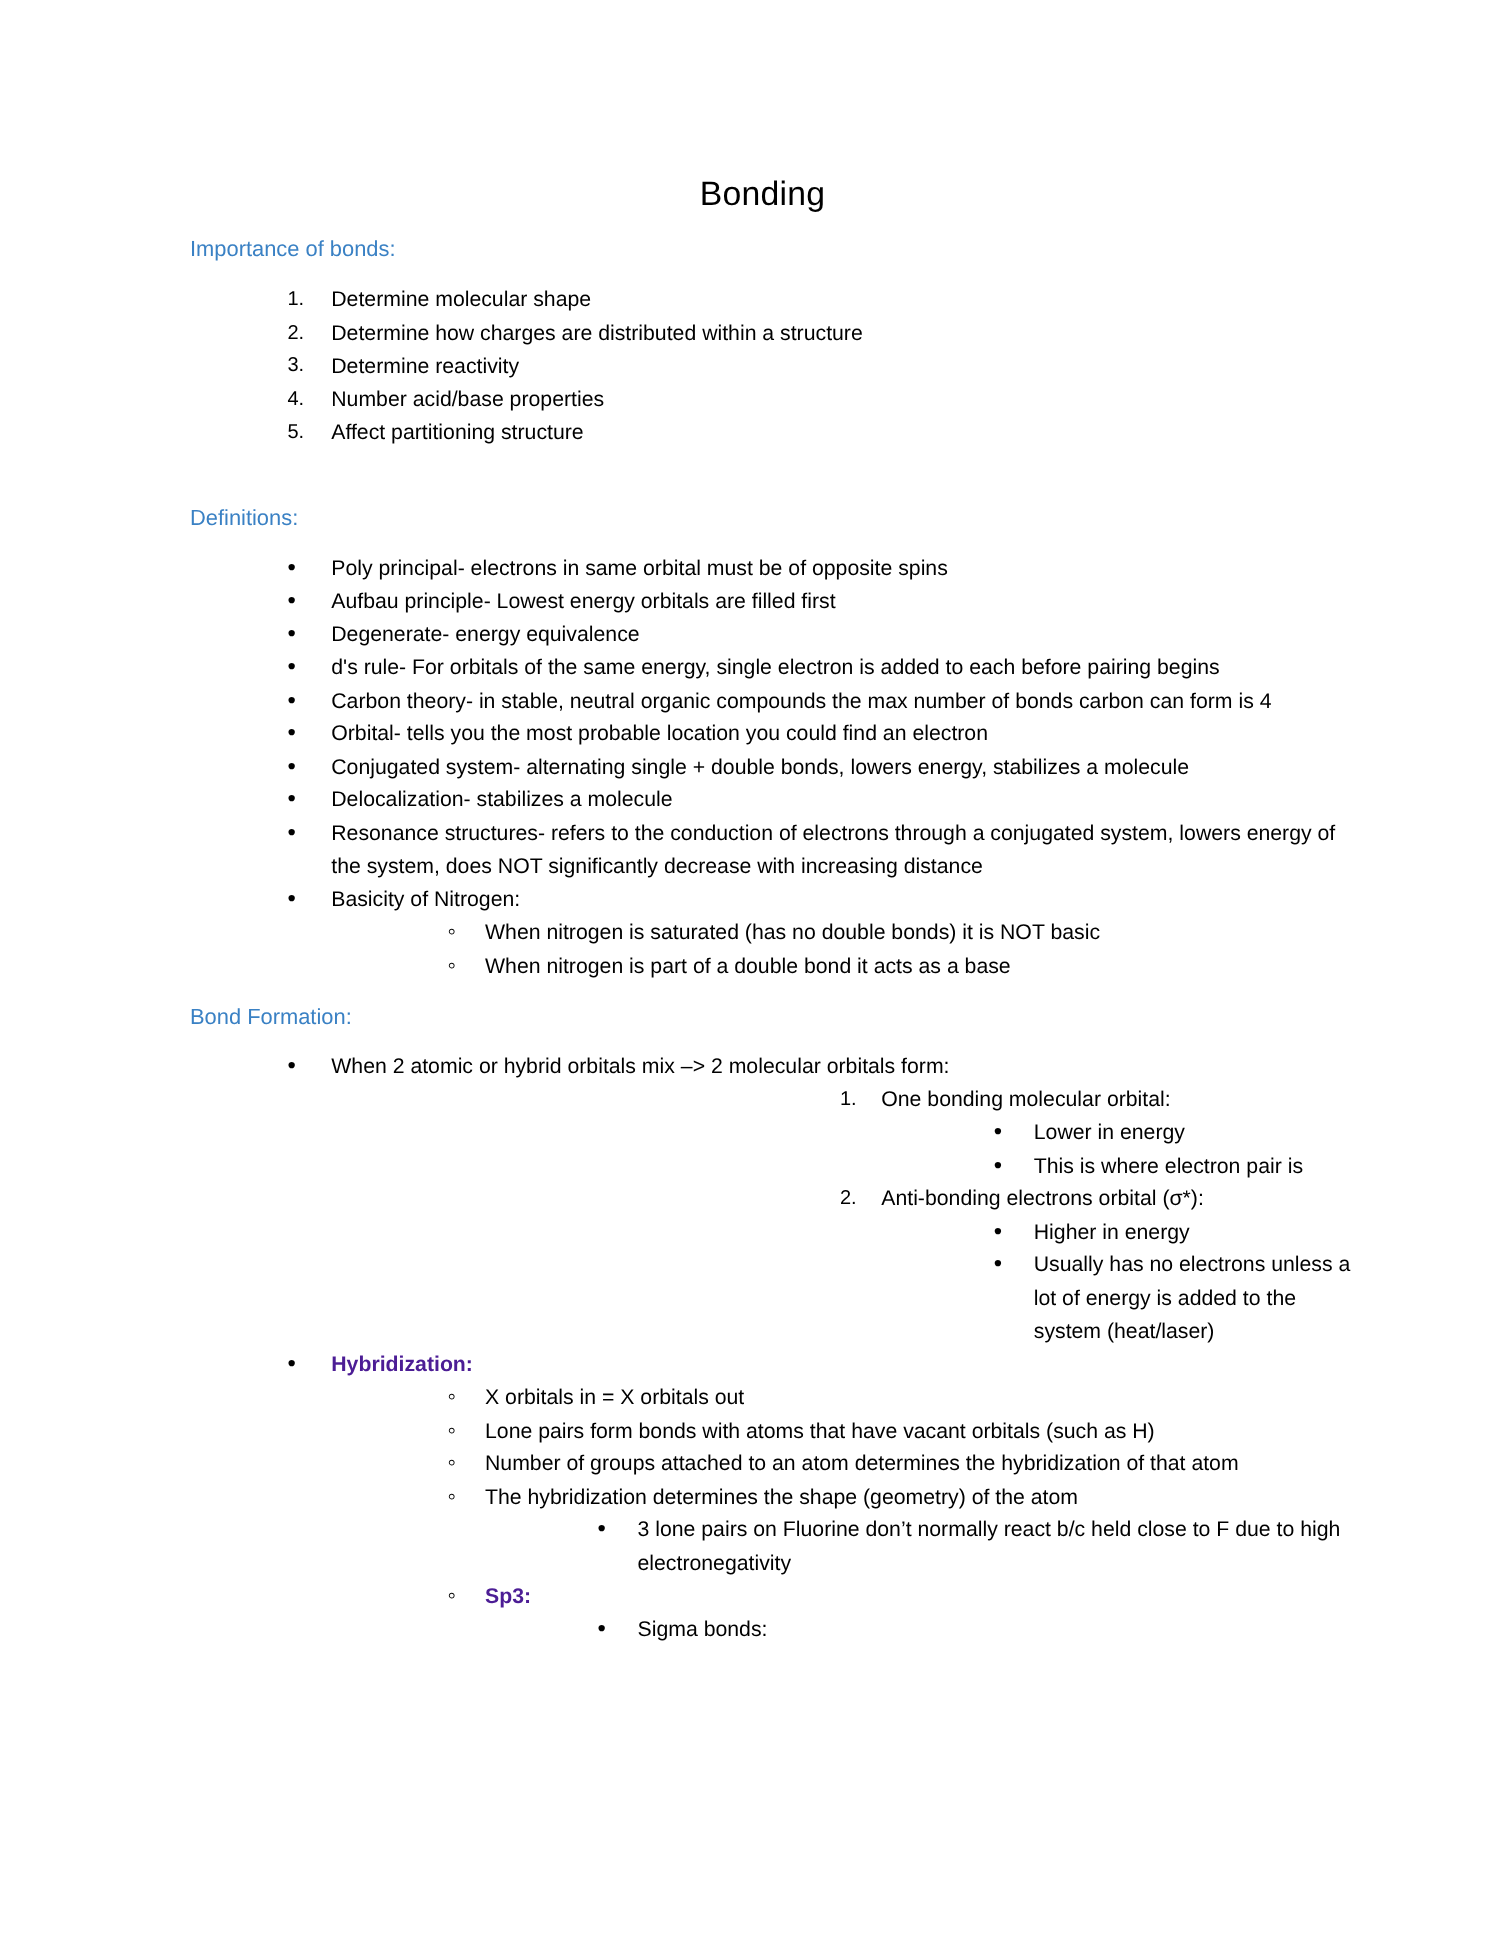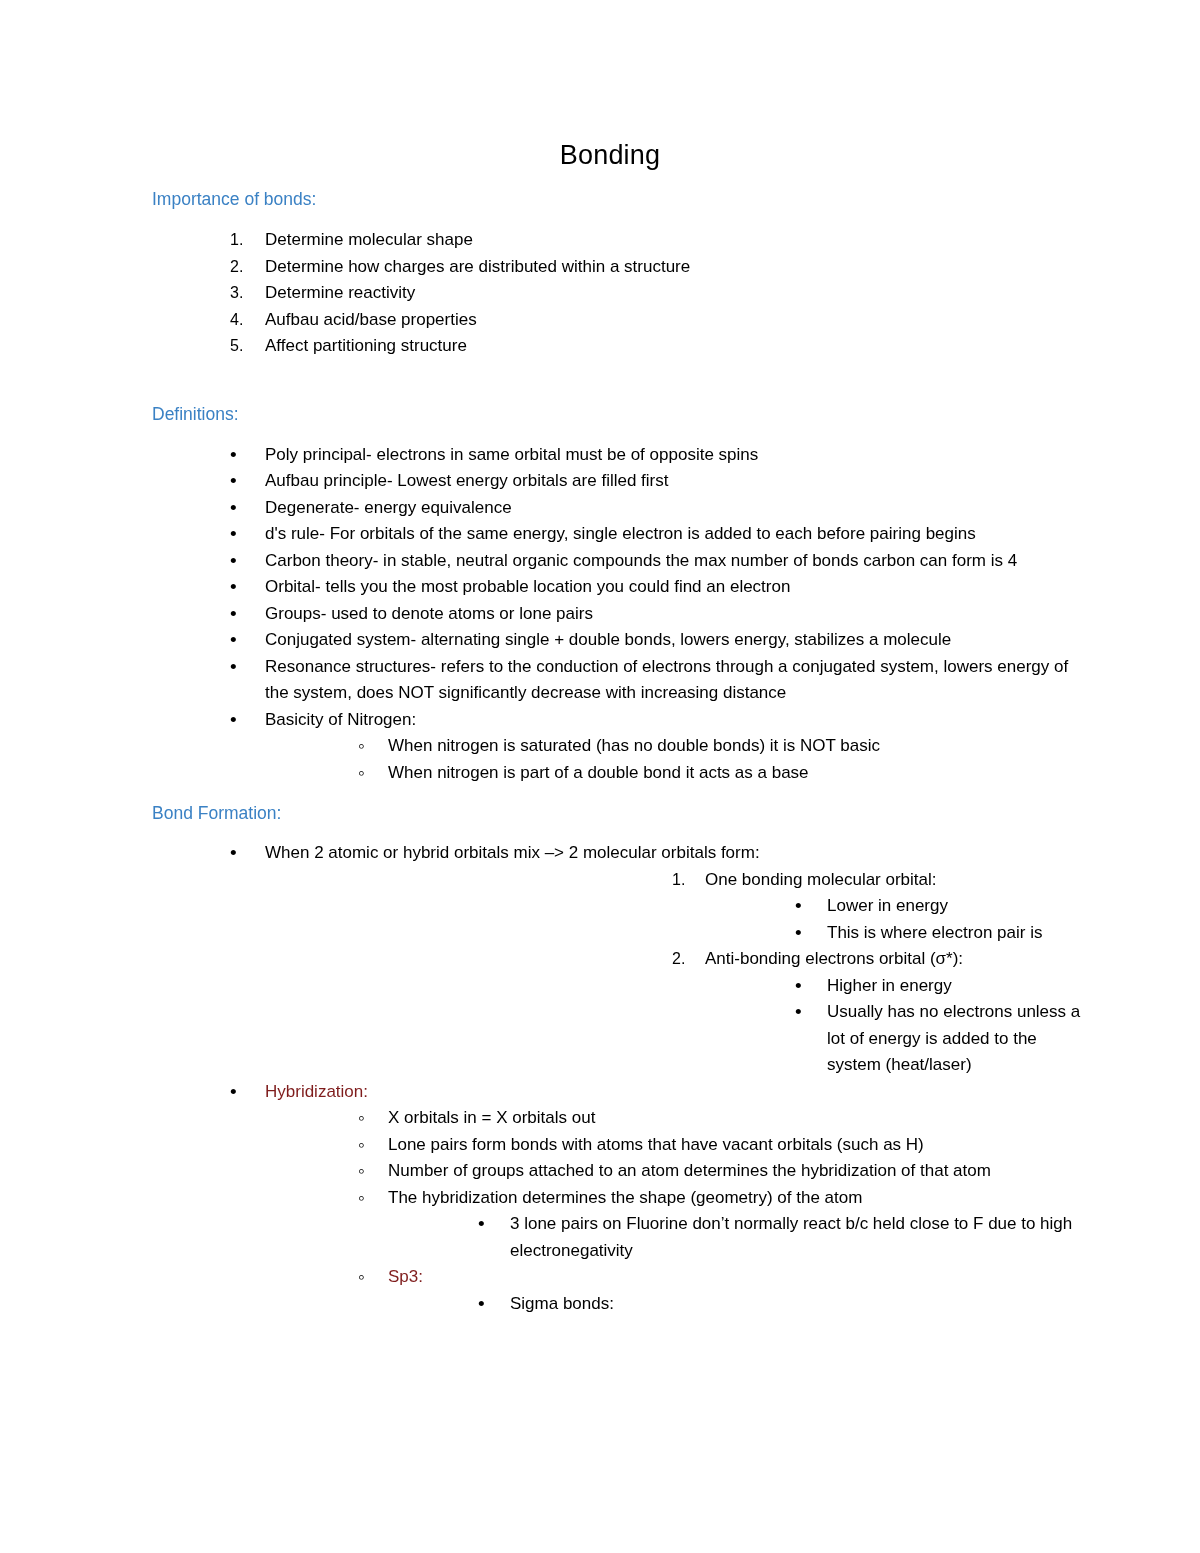--- a/index.html
+++ b/index.html
@@ -96,21 +96,21 @@
   .lvlC > .marker { left: 534px; font-size: 16px; }
 
   
   .lvlD { padding-left: 689px; width: 944px; }
   .lvlD > .marker { left: 657px; }
 
   
   .lvlE { padding-left: 372px; }
   .lvlE > .marker { left: 340px; }
 
-  .blue-text { color: #7f1d1d; }
+  .blue-text { color: #4c1d95; font-weight: bold; }
   .nowrap { white-space: nowrap; }
 </style>
 </head>
 <body>
 
 <div class="page">
   <div class="doc">
 
     <div class="doc-title">Bonding</div>
 
@@ -123,21 +123,21 @@
     <div class="row lvlA lvlA-num">
       <span class="marker">2.</span>
       <span class="txt">Determine how charges are distributed within a structure</span>
     </div>
     <div class="row lvlA lvlA-num">
       <span class="marker">3.</span>
       <span class="txt">Determine reactivity</span>
     </div>
     <div class="row lvlA lvlA-num">
       <span class="marker">4.</span>
-      <span class="txt">Aufbau acid/base properties</span>
+      <span class="txt">Number acid/base properties</span>
     </div>
     <div class="row lvlA lvlA-num">
       <span class="marker">5.</span>
       <span class="txt">Affect partitioning structure</span>
     </div>
 
     <div class="spacer-line"></div>
 
     <div class="sec-head">Definitions:</div>
 
@@ -160,25 +160,25 @@
     <div class="row lvlA bullet-dot">
       <span class="marker"></span>
       <span class="txt">Carbon theory- in stable, neutral organic compounds the max number of bonds carbon can form is 4</span>
     </div>
     <div class="row lvlA bullet-dot">
       <span class="marker"></span>
       <span class="txt">Orbital- tells you the most probable location you could find an electron</span>
     </div>
     <div class="row lvlA bullet-dot">
       <span class="marker"></span>
-      <span class="txt">Groups- used to denote atoms or lone pairs</span>
-    </div>
-    <div class="row lvlA bullet-dot">
-      <span class="marker"></span>
       <span class="txt">Conjugated system- alternating single + double bonds, lowers energy, stabilizes a molecule</span>
+    </div>
+    <div class="row lvlA bullet-dot">
+      <span class="marker"></span>
+      <span class="txt">Delocalization- stabilizes a molecule</span>
     </div>
     <div class="row lvlA bullet-dot">
       <span class="marker"></span>
       <span class="txt">Resonance structures- refers  to the conduction of electrons through a conjugated system, lowers energy of the system, does NOT significantly decrease with increasing distance</span>
     </div>
     <div class="row lvlA bullet-dot">
       <span class="marker"></span>
       <span class="txt">Basicity of Nitrogen:</span>
     </div>
 

